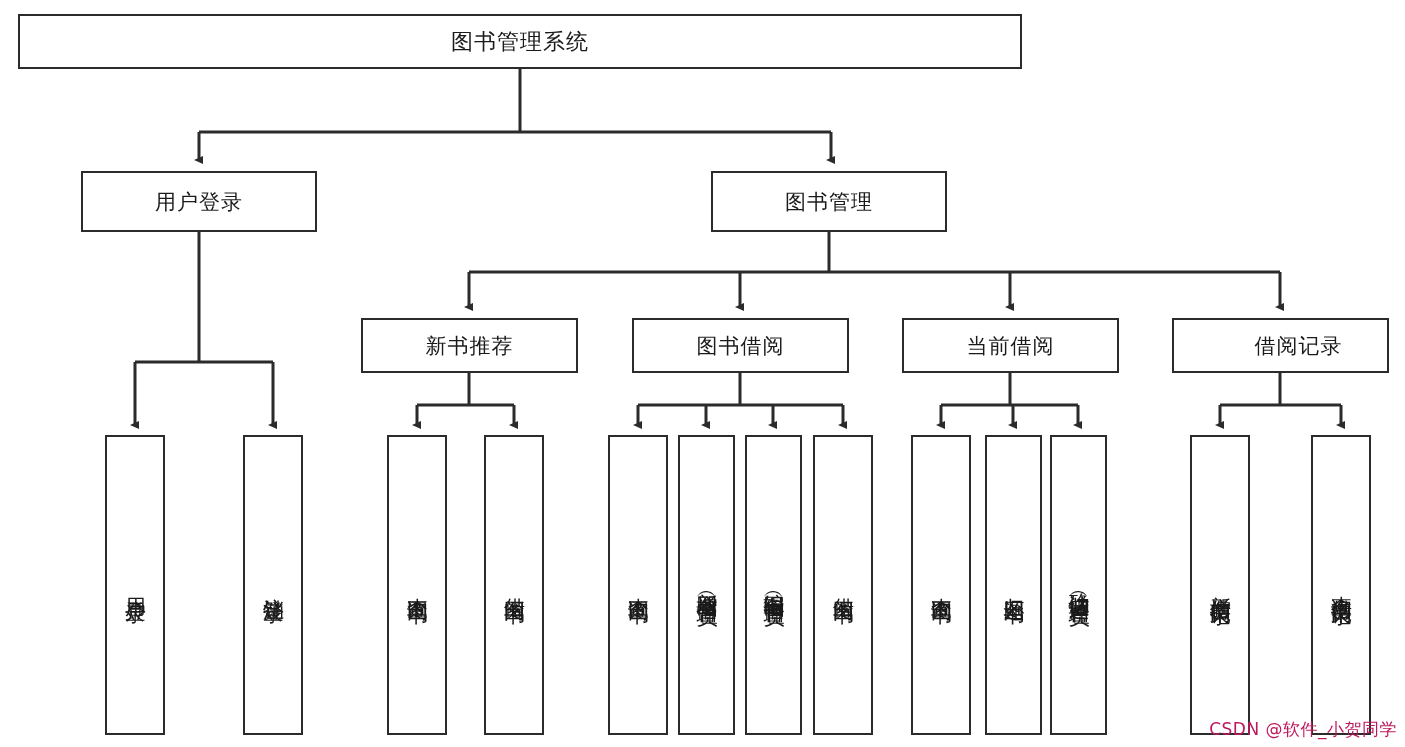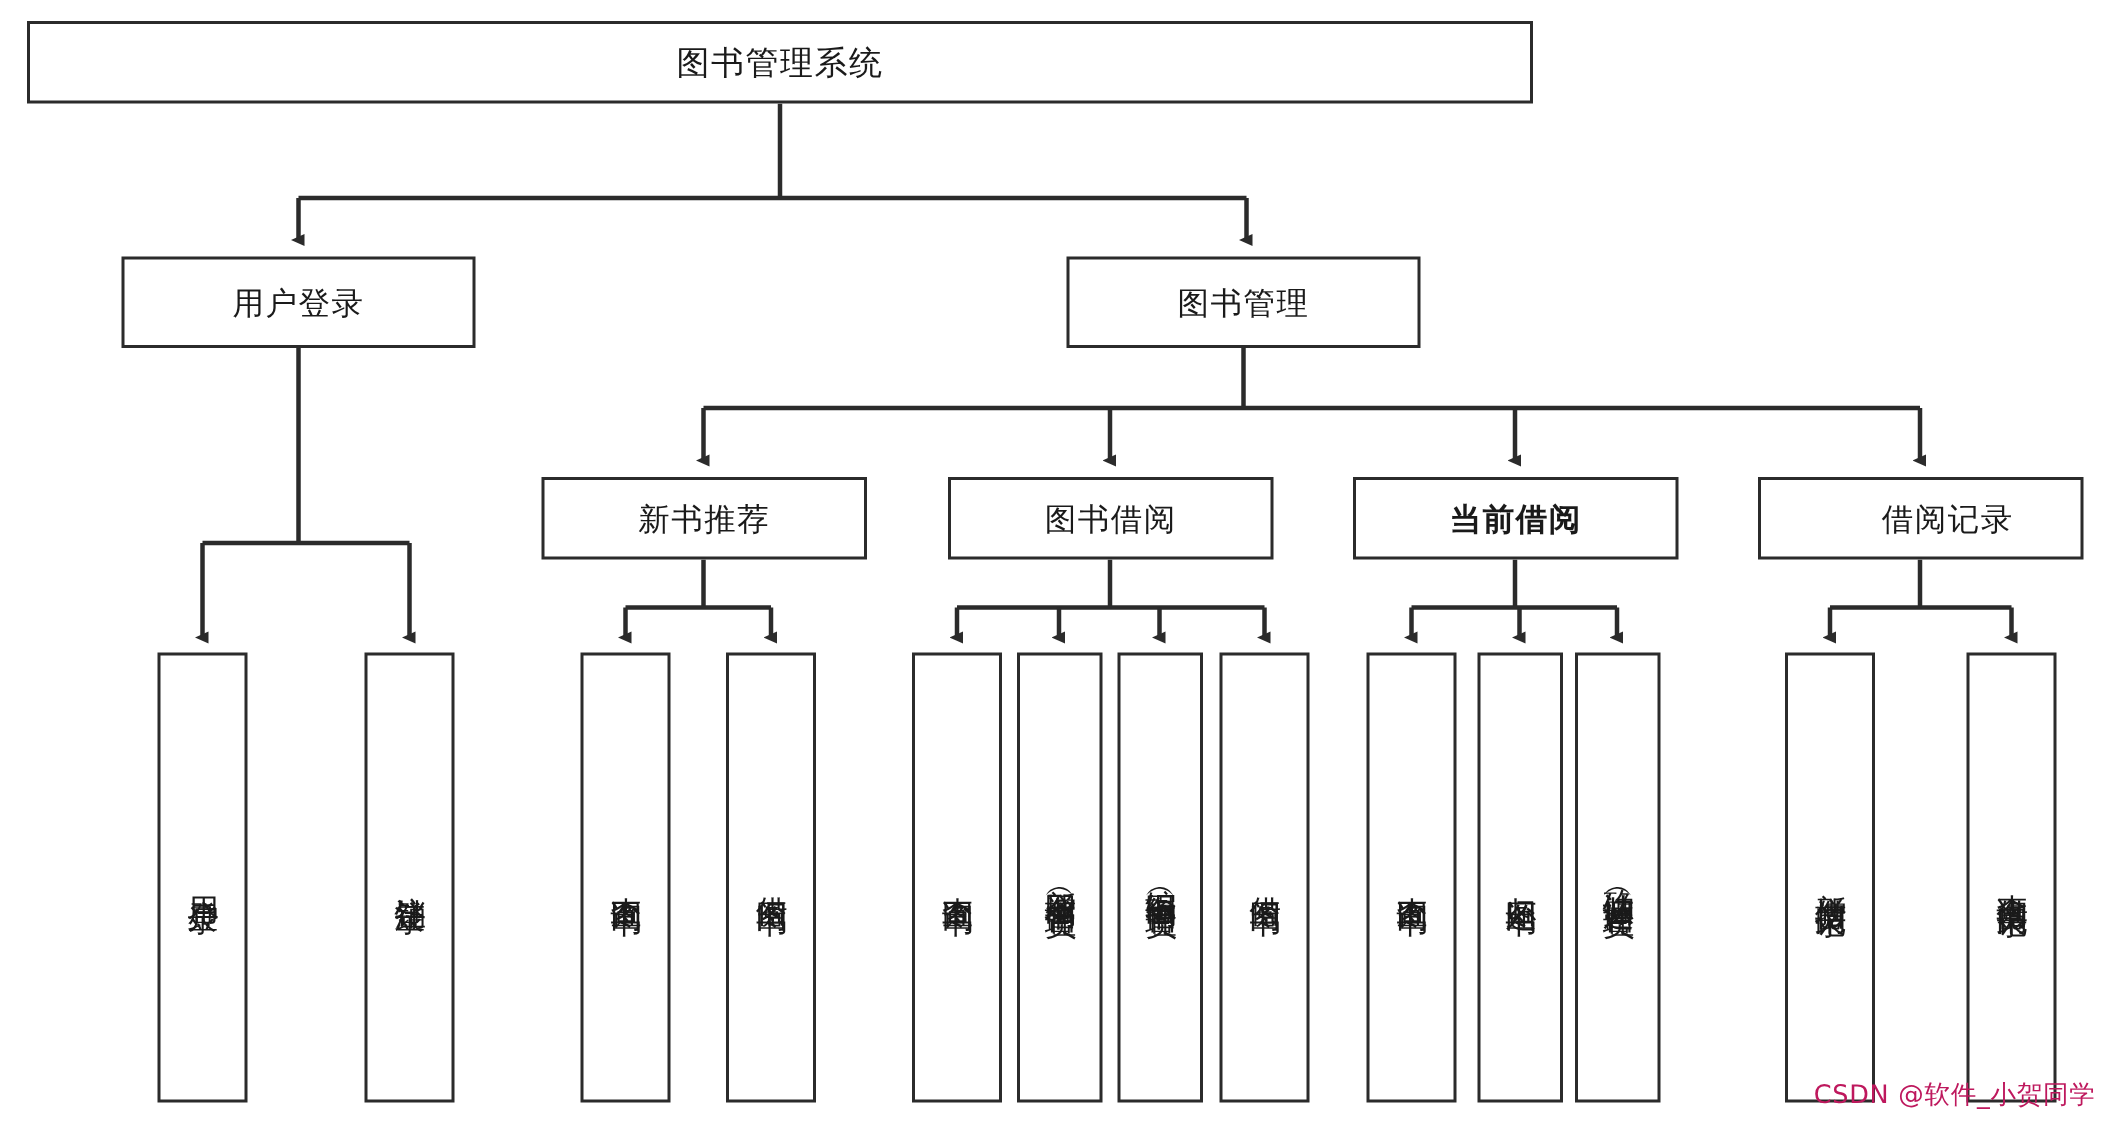--- a/index.html
+++ b/index.html
@@ -132,21 +132,21 @@
   <div class="node h" style="left:711px; top:171px; width:236px; height:61px;text-align:right;">
     <span>图书管理</span>
   </div>
 
   <div class="node h" style="left:361px; top:318px; width:217px; height:55px;">
     <span>新书推荐</span>
   </div>
   <div class="node h" style="left:632px; top:318px; width:217px; height:55px;">
     <span>图书借阅</span>
   </div>
-  <div class="node h" style="left:902px; top:318px; width:217px; height:55px;font-weight:bold;">
+  <div class="node h" style="left:902px; top:318px; width:217px; height:55px;">
     <span>当前借阅</span>
   </div>
   <div class="node h" style="left:1172px; top:318px; width:217px; height:55px;padding-left:36px;">
     <span>借阅记录</span>
   </div>
 
   <div class="node v" style="left:105px; top:435px; width:60px; height:300px;">
     <span class="vtext">用户登录</span>
   </div>
   <div class="node v" style="left:243px; top:435px; width:60px; height:300px;">

